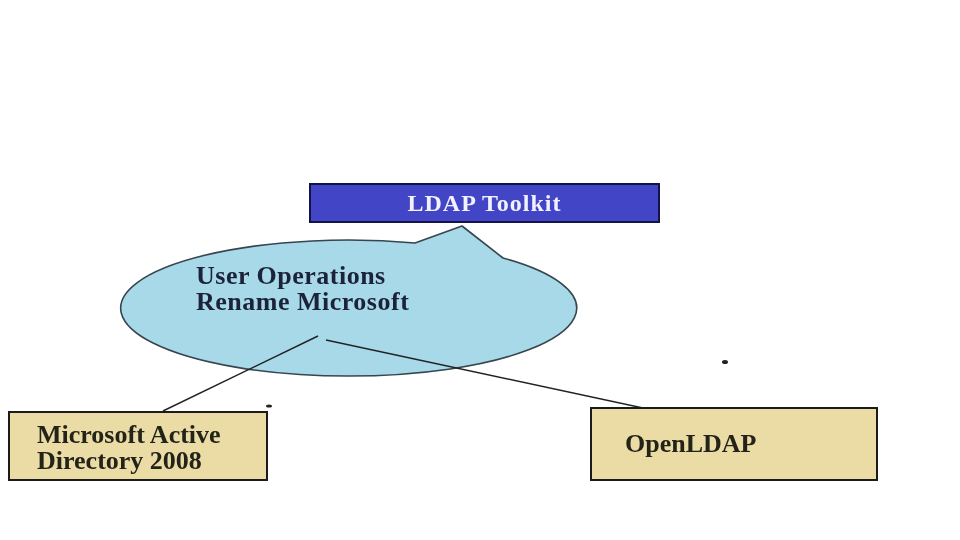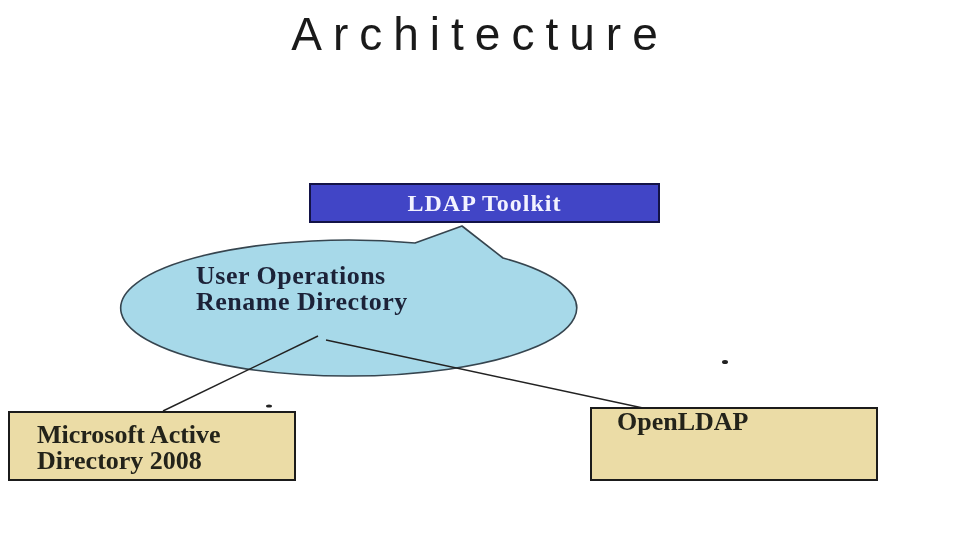--- a/index.html
+++ b/index.html
@@ -104,59 +104,59 @@
     background: var(--node-fill, #ebdca6);
     border: 2px solid var(--node-border, #1b1b1b);
     color: var(--node-text, #23231a);
     font-weight: bold;
     font-size: 26px;
     line-height: 26px;
   }
   .node-ad {
     left: 8px;
     top: 411px;
-    width: 288px;
+    width: 260px;
     height: 70px;
     padding: 9px 12px 0 27px;
   }
   .node-openldap {
     left: 590px;
     top: 407px;
     width: 288px;
     height: 74px;
     display: flex;
-    padding-left: 25px;
+    align-items: center;
+    padding-left: 33px;
   }
 </style>
 </head>
 <body>
 
 <div class="slide">
 
-  <div class="title">Architecture</div>
 
 
   <div class="ldap-box">
     <div class="ldap-label">LDAP Toolkit</div>
   </div>
 
   <svg class="overlay" viewBox="0 0 960 540" xmlns="http://www.w3.org/2000/svg">
 
     <path class="callout-shape" d="M 415 243 A 228 68 0 1 0 503 258 L 462 226 Z"></path>
 
     <line class="connector" x1="318" y1="336" x2="163" y2="411"></line>
     <line class="connector" x1="326" y1="340" x2="643" y2="408"></line>
 
     <ellipse class="stray-dot" cx="269" cy="406" rx="3" ry="1.6"></ellipse>
     <ellipse class="stray-dot" cx="725" cy="362" rx="3" ry="2"></ellipse>
   </svg>
 
   <div class="callout-text">
     <span>User Operations</span>
-    <span>Rename Directory</span>
+    <span>Rename Microsoft</span>
   </div>
 
   <div class="node node-ad">
     <span>Microsoft Active Directory 2008</span>
   </div>
 
   <div class="node node-openldap">
     <span>OpenLDAP</span>
   </div>
 

